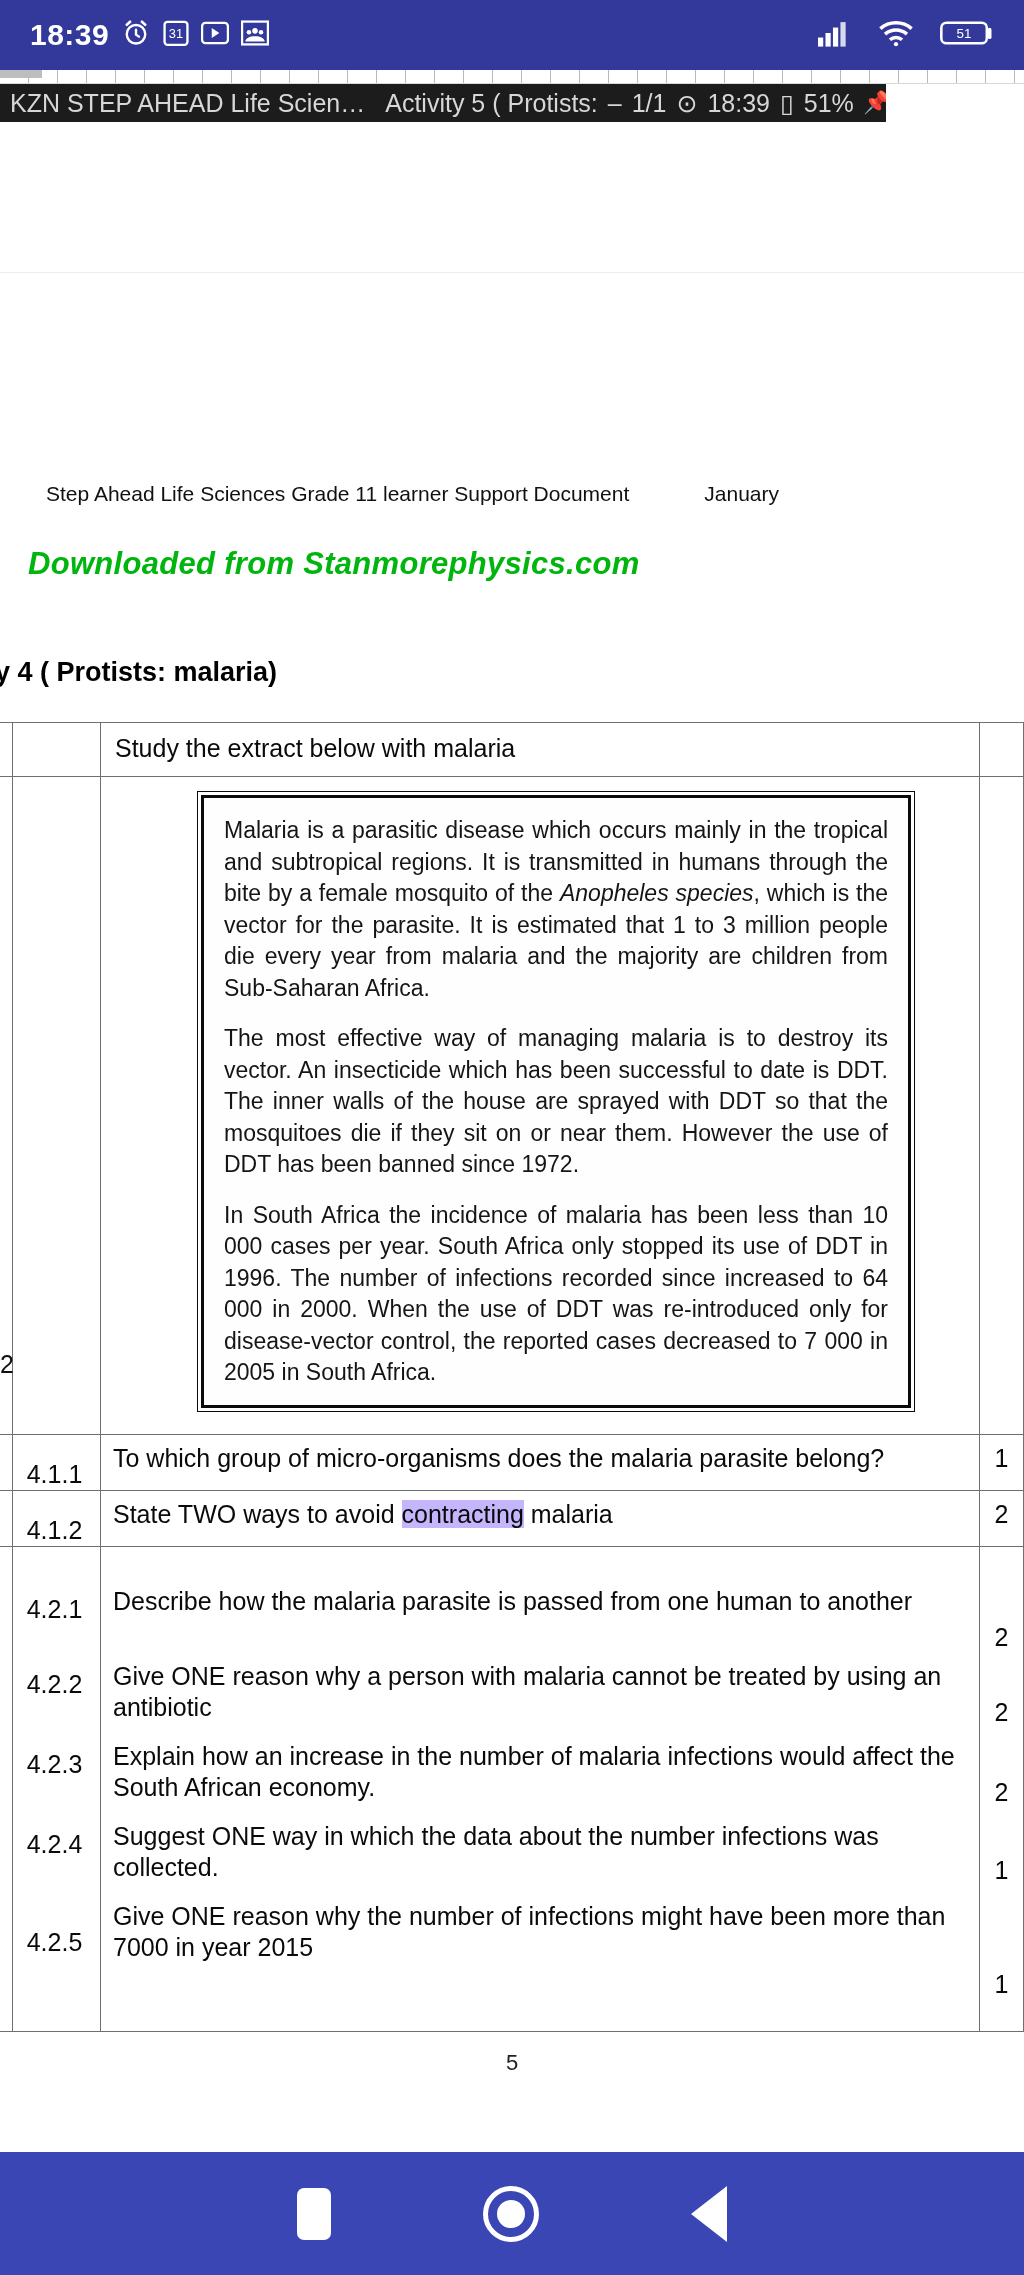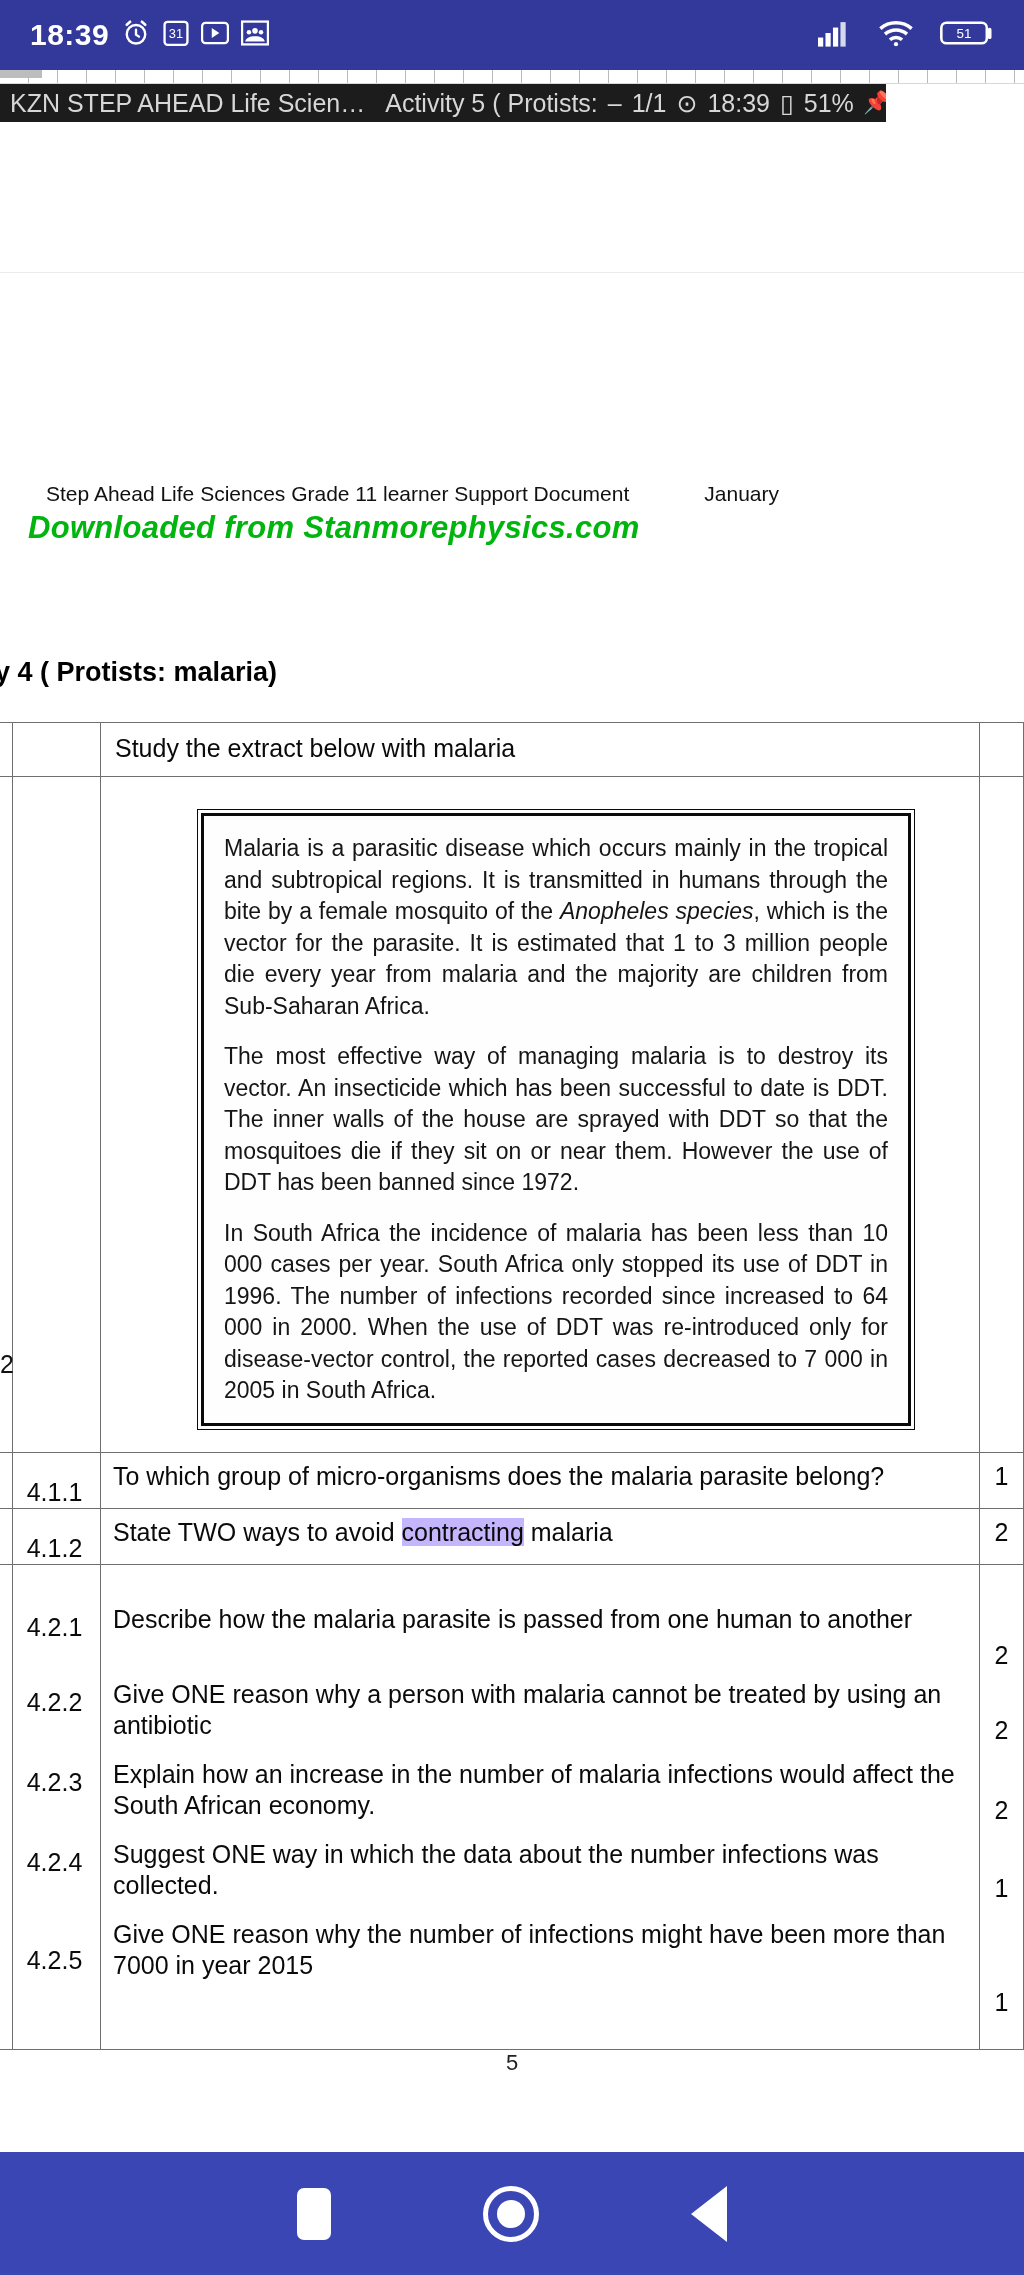--- a/index.html
+++ b/index.html
@@ -58,21 +58,21 @@
     position:absolute; top:150px; left:0; width:1024px; height:1px;
     background:#ececec;
   }
   .hdr-line{
     position:absolute; top:360px; left:46px; width:940px;
     font-size:21px; color:#111; white-space:nowrap;
     font-family:"Liberation Sans", sans-serif;
   }
   .hdr-line .gap{ display:inline-block; width:75px; }
   .stanmore{
-    position:absolute; top:388px; left:28px;
+    position:absolute; top:424px; left:28px;
     font-size:31px; font-weight:bold; font-style:italic;
     color:#00b50d; white-space:nowrap; letter-spacing:.3px;
   }
   .act-title{
     position:absolute; top:535px; left:-14px;
     font-size:27px; font-weight:bold; color:#000; white-space:nowrap;
   }
 
   
   .tbl{
@@ -86,21 +86,21 @@
   .col-a{ width:30px; }
   .col-b{ width:88px; }
   .col-d{ width:44px; }
 
   .num-cell{ text-align:center; padding:24px 4px 0 0; font-size:25px; white-space:nowrap;}
   .q-cell{ padding:8px 10px 10px 12px; }
   .mark-cell{ text-align:center; padding:8px 0 0 0; font-size:25px; }
   .hdr-cell{ padding:10px 10px 12px 14px; font-size:27px; }
 
   
-  .extract-wrap{ padding:36px 10px 26px 12px;margin-left:40px; }
+  .extract-wrap{ padding:18px 10px 26px 12px;margin-left:40px; }
   .extract{
     margin:0 58px 0 88px;
     border:3px solid #0a0a0a;
     outline:1px solid #0a0a0a; outline-offset:3px;
     background:#fefefe;
     padding:17px 20px 16px 20px;
   }
   .extract p{
     font-size:23px; line-height:1.37; text-align:justify;
     color:#151515; margin-bottom:19px;

